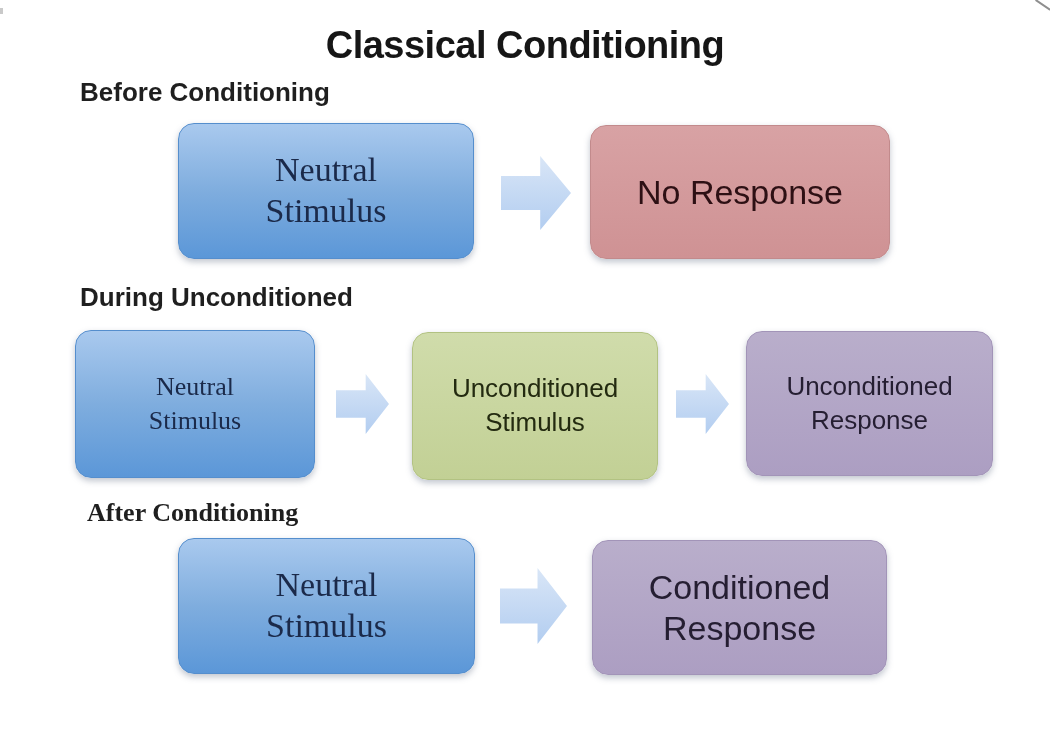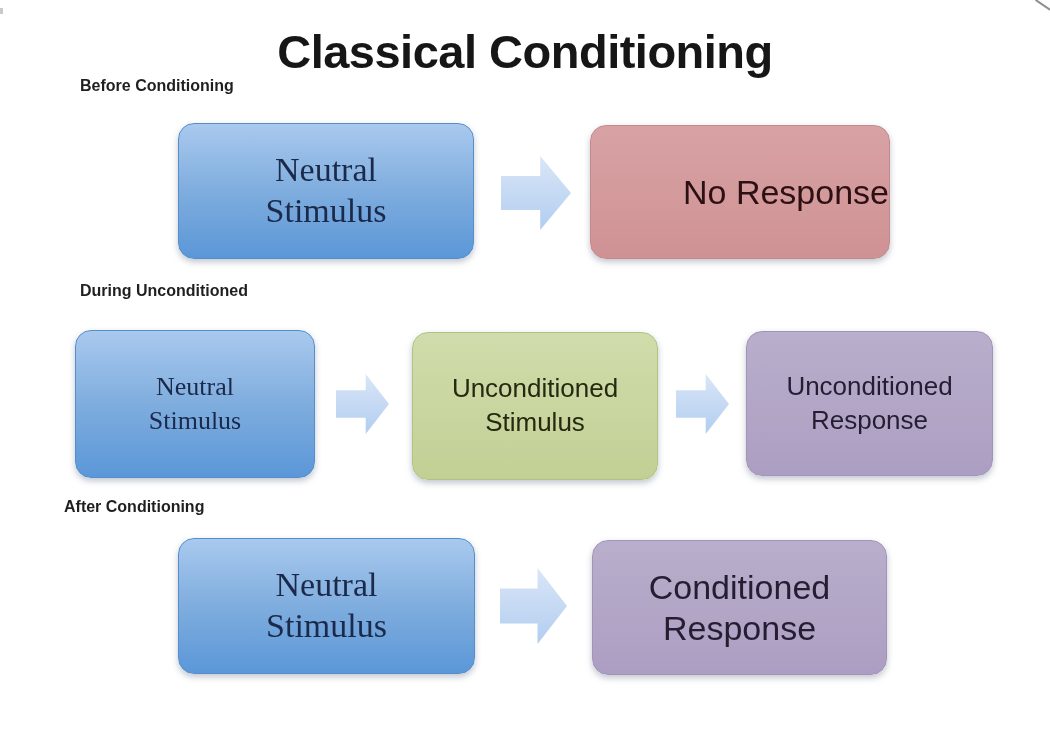--- a/index.html
+++ b/index.html
@@ -2,24 +2,24 @@
 <html style="--blue-top: #a9c9ee; --blue-mid: #7fadde; --blue-bottom: #5b97d8; --red-top: #d8a2a4; --red-bottom: #cf9294; --green-top: #d0dcab; --green-bottom: #c2d095; --purple-top: #b9aecb; --purple-bottom: #ac9ec2; --arrow-top: #d9e6f7; --arrow-bottom: #b2cdf0;"><head>
 <meta charset="utf-8">
 <style>
   html,body{margin:0;padding:0;background:#ffffff;}
   .canvas{
     position:relative;width:1050px;height:730px;background:#ffffff;
     font-family:"Liberation Sans",sans-serif;overflow:hidden;
   }
   .title{
     position:absolute;left:0;top:24px;width:100%;text-align:center;
-    font-size:47px;font-weight:700;color:#161616;letter-spacing:-0.5px;
+    font-size:38px;font-weight:700;color:#161616;letter-spacing:-0.5px;
   }
   .lbl{
-    position:absolute;font-size:16px;font-weight:700;color:#1f1f1f;
+    position:absolute;font-size:26px;font-weight:700;color:#1f1f1f;
   }
   .box{
     position:absolute;border-radius:16px;display:flex;flex-direction:column;
     align-items:center;justify-content:center;text-align:center;
     box-shadow:0 3px 6px rgba(100,112,135,.40);
   }
   .big{font-size:34px;line-height:1.2;}
   .mid{font-size:26px;line-height:1.3;}
   .blue{
     background:linear-gradient(180deg,var(--blue-top) 0%,var(--blue-mid) 50%,var(--blue-bottom) 100%);
@@ -63,21 +63,21 @@
 
   <div class="lbl" style="left:80px;top:77px;">Before Conditioning</div>
 
   <div class="box blue big" style="left:178px;top:123px;width:294px;height:134px;">
     <span class="ln">Neutral</span>
     <span class="ln">Stimulus</span>
   </div>
 
   <div class="arrow" style="left:501px;top:156px;width:70px;height:74px;"></div>
 
-  <div class="box red big" style="left:590px;top:125px;width:298px;height:132px;align-items:flex-end;">
+  <div class="box red big" style="left:590px;top:125px;width:298px;height:132px;">
     <span class="ln">No Response</span>
   </div>
 
   <div class="lbl" style="left:80px;top:282px;">During Unconditioned</div>
 
   <div class="box blue mid" style="left:75px;top:330px;width:238px;height:146px;">
     <span class="ln">Neutral</span>
     <span class="ln">Stimulus</span>
   </div>
 
@@ -88,21 +88,21 @@
     <span class="ln">Stimulus</span>
   </div>
 
   <div class="arrow" style="left:676px;top:374px;width:53px;height:60px;"></div>
 
   <div class="box purple mid" style="left:746px;top:331px;width:245px;height:143px;">
     <span class="ln">Unconditioned</span>
     <span class="ln">Response</span>
   </div>
 
-  <div class="lbl" style="left:64px;top:498px;">After Conditioning</div>
+  <div class="lbl" style="left:87px;top:498px;font-family:Liberation Serif, serif;">After Conditioning</div>
 
   <div class="box blue big" style="left:178px;top:538px;width:295px;height:134px;">
     <span class="ln">Neutral</span>
     <span class="ln">Stimulus</span>
   </div>
 
   <div class="arrow" style="left:500px;top:568px;width:67px;height:76px;"></div>
 
   <div class="box purple big" style="left:592px;top:540px;width:293px;height:133px;text-align:right;">
     <span class="ln">Conditioned</span>

